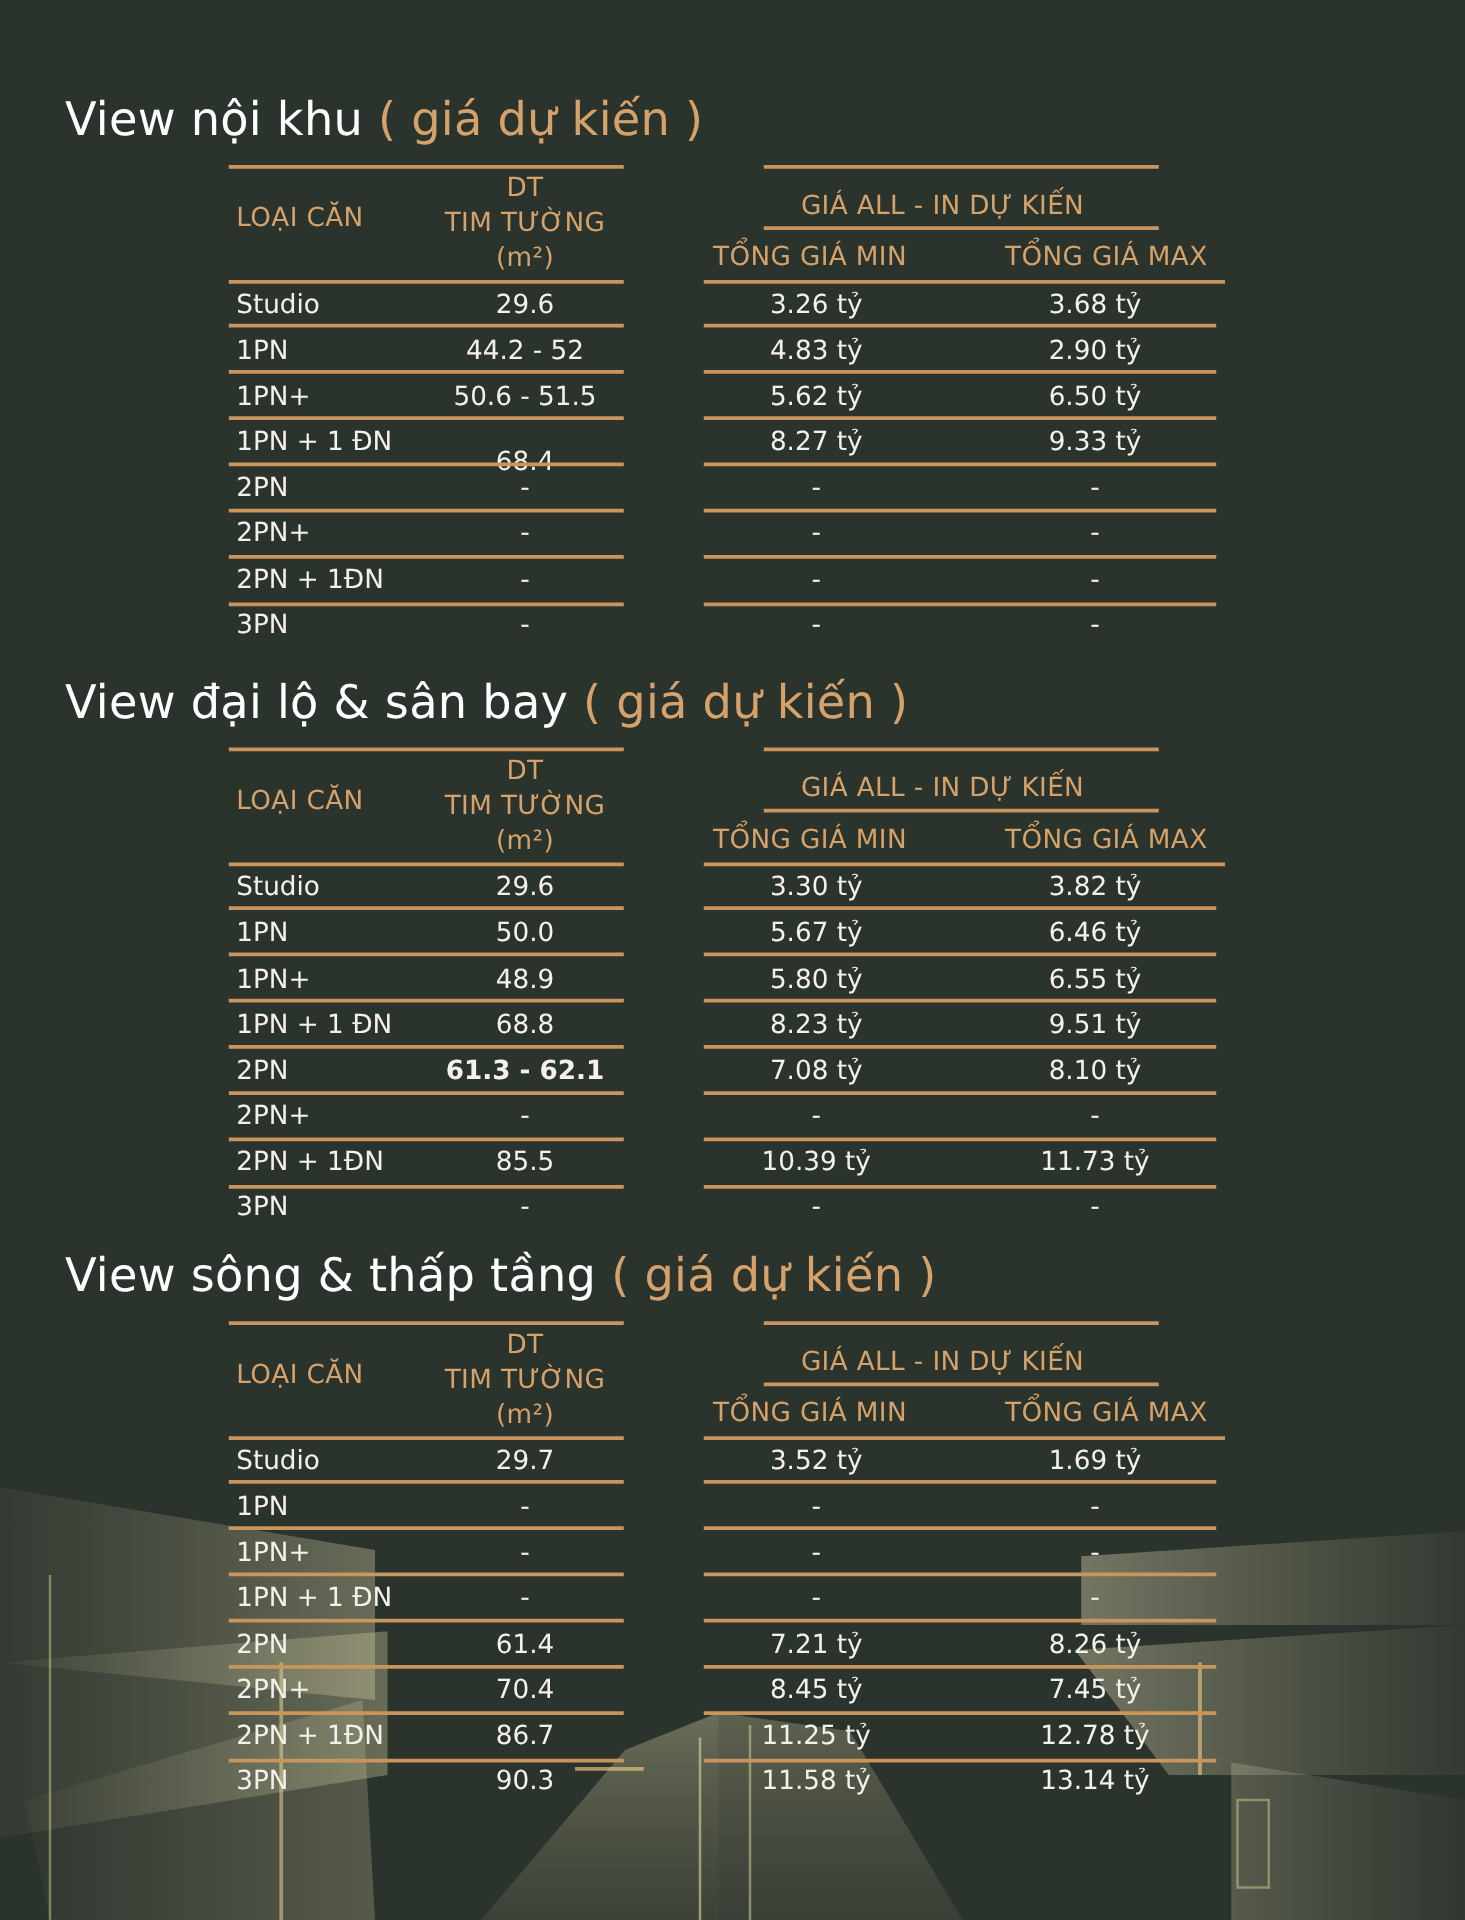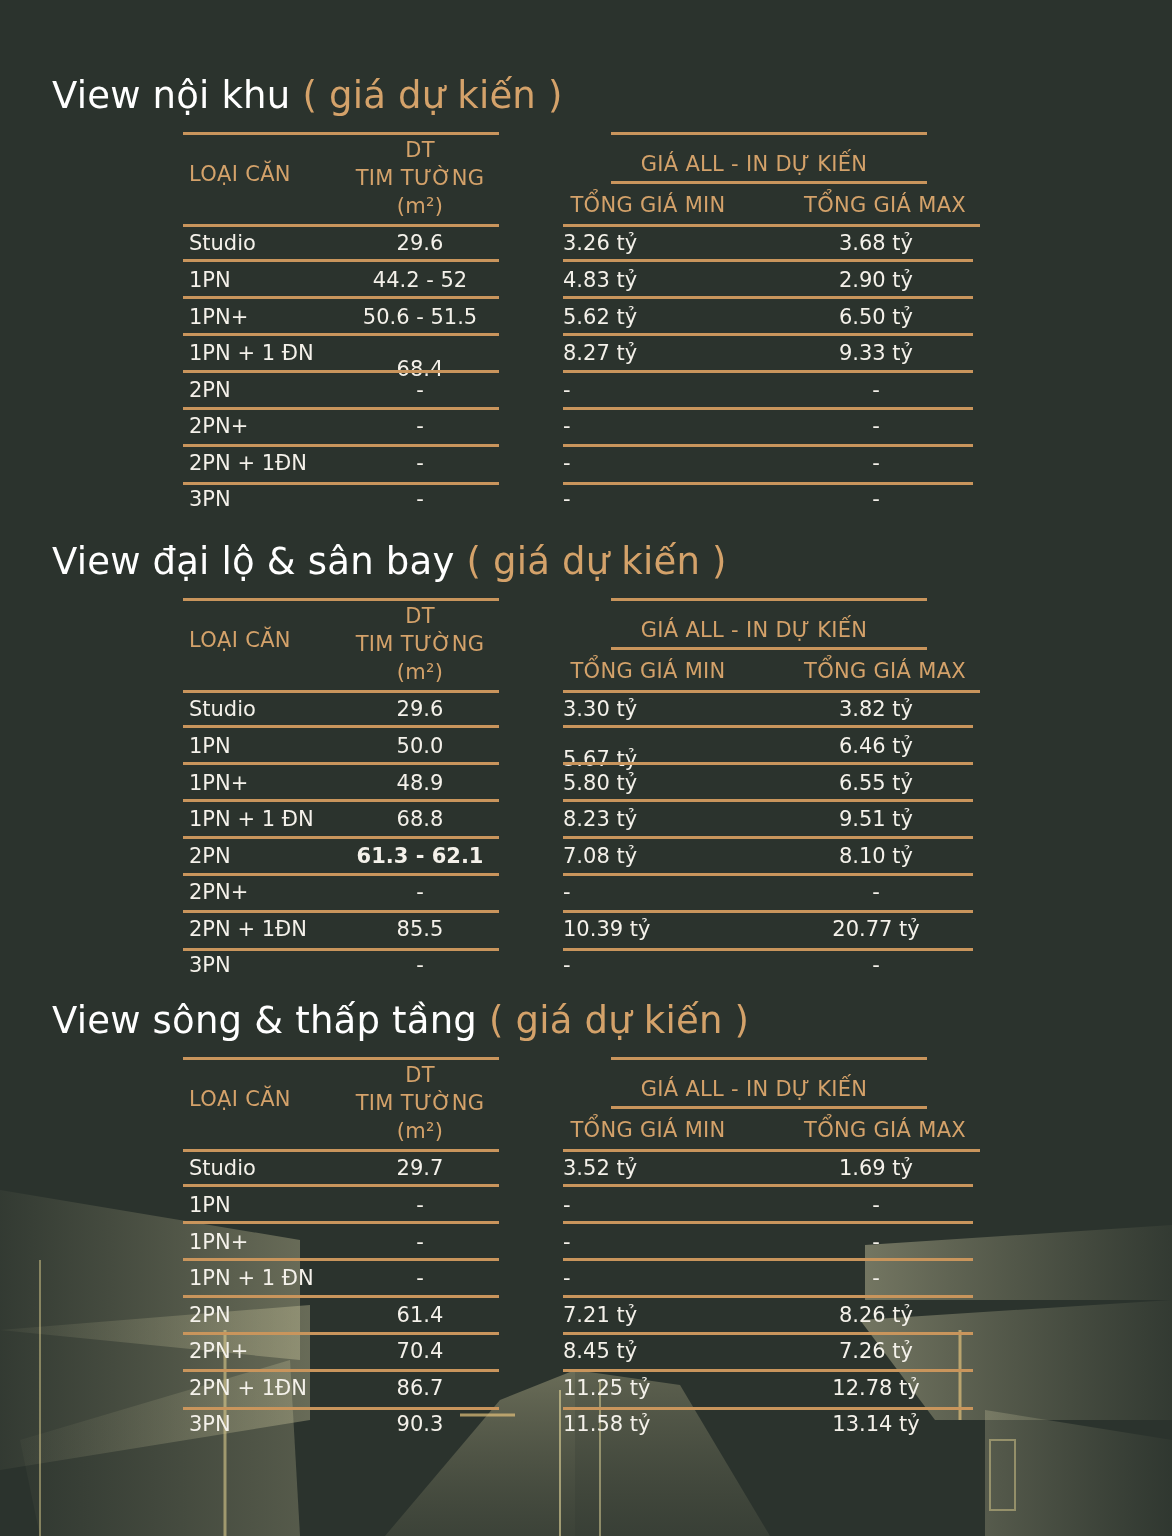--- a/index.html
+++ b/index.html
@@ -20,21 +20,21 @@
   .hdr {
     position: absolute; color: #d4a26a; font-size: 21px; white-space: nowrap;
     text-align: center; letter-spacing: 0.3px;
   }
   .cell {
     position: absolute; color: #f4f1ea; font-size: 21px; white-space: nowrap;
     height: 30px; line-height: 30px;
   }
   .c-type { left: 189px; width: 180px; text-align: left; }
   .c-area { left: 330px; width: 180px; text-align: center; }
-  .c-min  { left: 563px; width: 180px; }
+  .c-min  { left: 563px; width: 180px; text-align: center; }
   .c-max  { left: 786px; width: 180px; text-align: center; }
 </style>
 </head>
 <body>
 
 <svg class="bg-art" viewBox="0 0 1172 1536" xmlns="http://www.w3.org/2000/svg">
   <defs>
     <linearGradient id="glowL" x1="0" y1="0" x2="1" y2="0">
       <stop offset="0" stop-color="#c8c49a" stop-opacity="0.05"></stop>
       <stop offset="1" stop-color="#d9d3a6" stop-opacity="0.35"></stop>
@@ -186,21 +186,21 @@
     <div class="cell c-area" style="top:154px;">29.6</div>
     <div class="cell c-min" style="top:154px;">3.30 tỷ</div>
     <div class="cell c-max" style="top:154px;">3.82 tỷ</div>
   </div>
   <div class="rule" style="left:183px; width:316px; top:185px;"></div>
   <div class="rule" style="left:563px; width:410px; top:185px;"></div>
 
   <div>
     <div class="cell c-type" style="top:191px;">1PN</div>
     <div class="cell c-area" style="top:191px;">50.0</div>
-    <div class="cell c-min" style="top:191px;margin-top:13px;">5.67 tỷ</div>
+    <div class="cell c-min" style="top:191px;">5.67 tỷ</div>
     <div class="cell c-max" style="top:191px;">6.46 tỷ</div>
   </div>
   <div class="rule" style="left:183px; width:316px; top:222px;"></div>
   <div class="rule" style="left:563px; width:410px; top:222px;"></div>
 
   <div>
     <div class="cell c-type" style="top:228px;">1PN+</div>
     <div class="cell c-area" style="top:228px;">48.9</div>
     <div class="cell c-min" style="top:228px;">5.80 tỷ</div>
     <div class="cell c-max" style="top:228px;">6.55 tỷ</div>
@@ -232,21 +232,21 @@
     <div class="cell c-min" style="top:337px;">-</div>
     <div class="cell c-max" style="top:337px;">-</div>
   </div>
   <div class="rule" style="left:183px; width:316px; top:370px;"></div>
   <div class="rule" style="left:563px; width:410px; top:370px;"></div>
 
   <div>
     <div class="cell c-type" style="top:374px;">2PN + 1ĐN</div>
     <div class="cell c-area" style="top:374px;">85.5</div>
     <div class="cell c-min" style="top:374px;">10.39 tỷ</div>
-    <div class="cell c-max" style="top:374px;">20.77 tỷ</div>
+    <div class="cell c-max" style="top:374px;">11.73 tỷ</div>
   </div>
   <div class="rule" style="left:183px; width:316px; top:408px;"></div>
   <div class="rule" style="left:563px; width:410px; top:408px;"></div>
 
   <div>
     <div class="cell c-type" style="top:410px;">3PN</div>
     <div class="cell c-area" style="top:410px;">-</div>
     <div class="cell c-min" style="top:410px;">-</div>
     <div class="cell c-max" style="top:410px;">-</div>
   </div>
@@ -315,21 +315,21 @@
     <div class="cell c-min" style="top:301px;">7.21 tỷ</div>
     <div class="cell c-max" style="top:301px;">8.26 tỷ</div>
   </div>
   <div class="rule" style="left:183px; width:316px; top:333px;"></div>
   <div class="rule" style="left:563px; width:410px; top:333px;"></div>
 
   <div>
     <div class="cell c-type" style="top:337px;">2PN+</div>
     <div class="cell c-area" style="top:337px;">70.4</div>
     <div class="cell c-min" style="top:337px;">8.45 tỷ</div>
-    <div class="cell c-max" style="top:337px;">7.26 tỷ</div>
+    <div class="cell c-max" style="top:337px;">7.45 tỷ</div>
   </div>
   <div class="rule" style="left:183px; width:316px; top:370px;"></div>
   <div class="rule" style="left:563px; width:410px; top:370px;"></div>
 
   <div>
     <div class="cell c-type" style="top:374px;">2PN + 1ĐN</div>
     <div class="cell c-area" style="top:374px;">86.7</div>
     <div class="cell c-min" style="top:374px;">11.25 tỷ</div>
     <div class="cell c-max" style="top:374px;text-align:center;">12.78 tỷ</div>
   </div>

